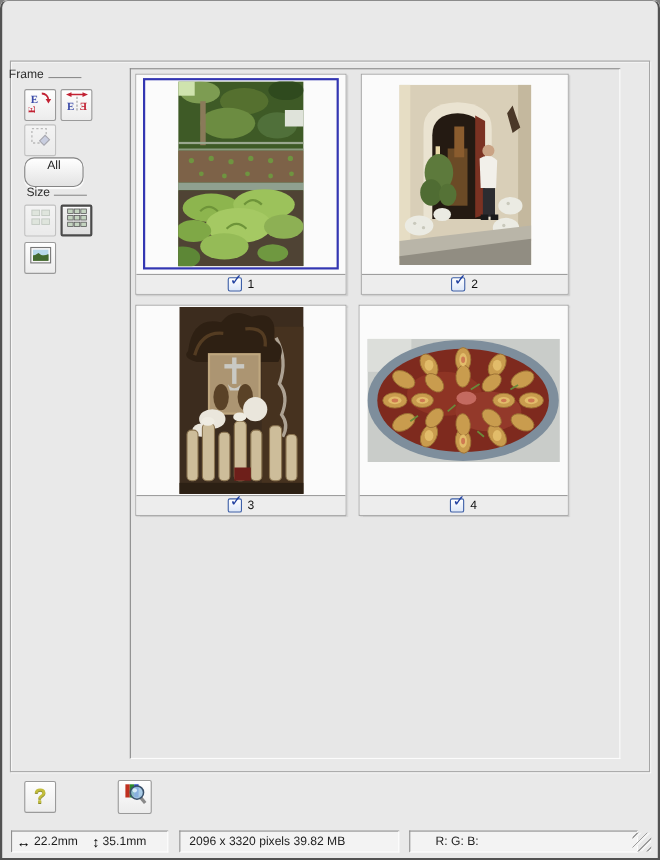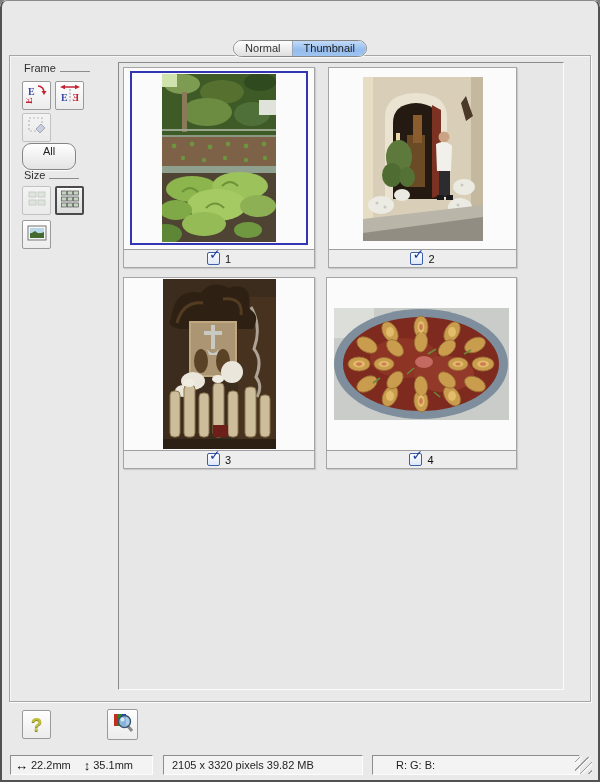--- a/index.html
+++ b/index.html
@@ -65,30 +65,24 @@
   .arrow{font-size:13px;font-weight:bold;color:#000;}
   .grip{position:absolute;left:575px;top:757px;width:17px;height:17px;
     background:repeating-linear-gradient(135deg,transparent 0 3px,#9c9c9c 3px 4px,#f4f4f4 4px 6px);}
 </style>
 </head>
 <body>
 
 <div class="window">
 
 
-  <div class="tabs-wrap">
-    <div class="tab-control">
-      <div class="tab tab-normal">Normal</div>
-      <div class="tab tab-selected">Thumbnail</div>
-    </div>
-  </div>
 
   <div class="groupbox"></div>
 
-  <div class="side-label" style="left:24px;top:62px;">
+  <div class="side-label" style="left:8px;top:62px;">
     <span>Frame</span>
       <i class="rule"></i>
   </div>
 
   <div class="sq-btn" style="left:22px;top:81px;">
     <span>
       <svg width="22" height="22" viewBox="0 0 22 22">
         <text x="2" y="12" font-size="10" font-weight="bold" fill="#3a4aa8" font-family="Liberation Serif,serif">E</text>
         <path d="M12 3 A6 6 0 0 1 18 9" fill="none" stroke="#c22233" stroke-width="1.6"></path>
         <polygon points="15.5,8 20.5,8 18,12" fill="#c22233"></polygon>
@@ -398,21 +392,21 @@
       <span class="arrow">↔</span>
       <span>22.2mm</span>
     </span>
     <span class="gap"></span>
     <span class="pair">
       <span class="arrow">↕</span>
       <span>35.1mm</span>
     </span>
   </div>
   <div class="field f-size">
-    <span>2105 x 3320 pixels 39.82 MB</span>
+    <span>2096 x 3320 pixels 39.82 MB</span>
   </div>
   <div class="field f-rgb">
     <span>R: G: B:</span>
   </div>
   <div class="grip"></div>
 
   <div class="winframe"></div>
 </div>
 
 </body></html>

